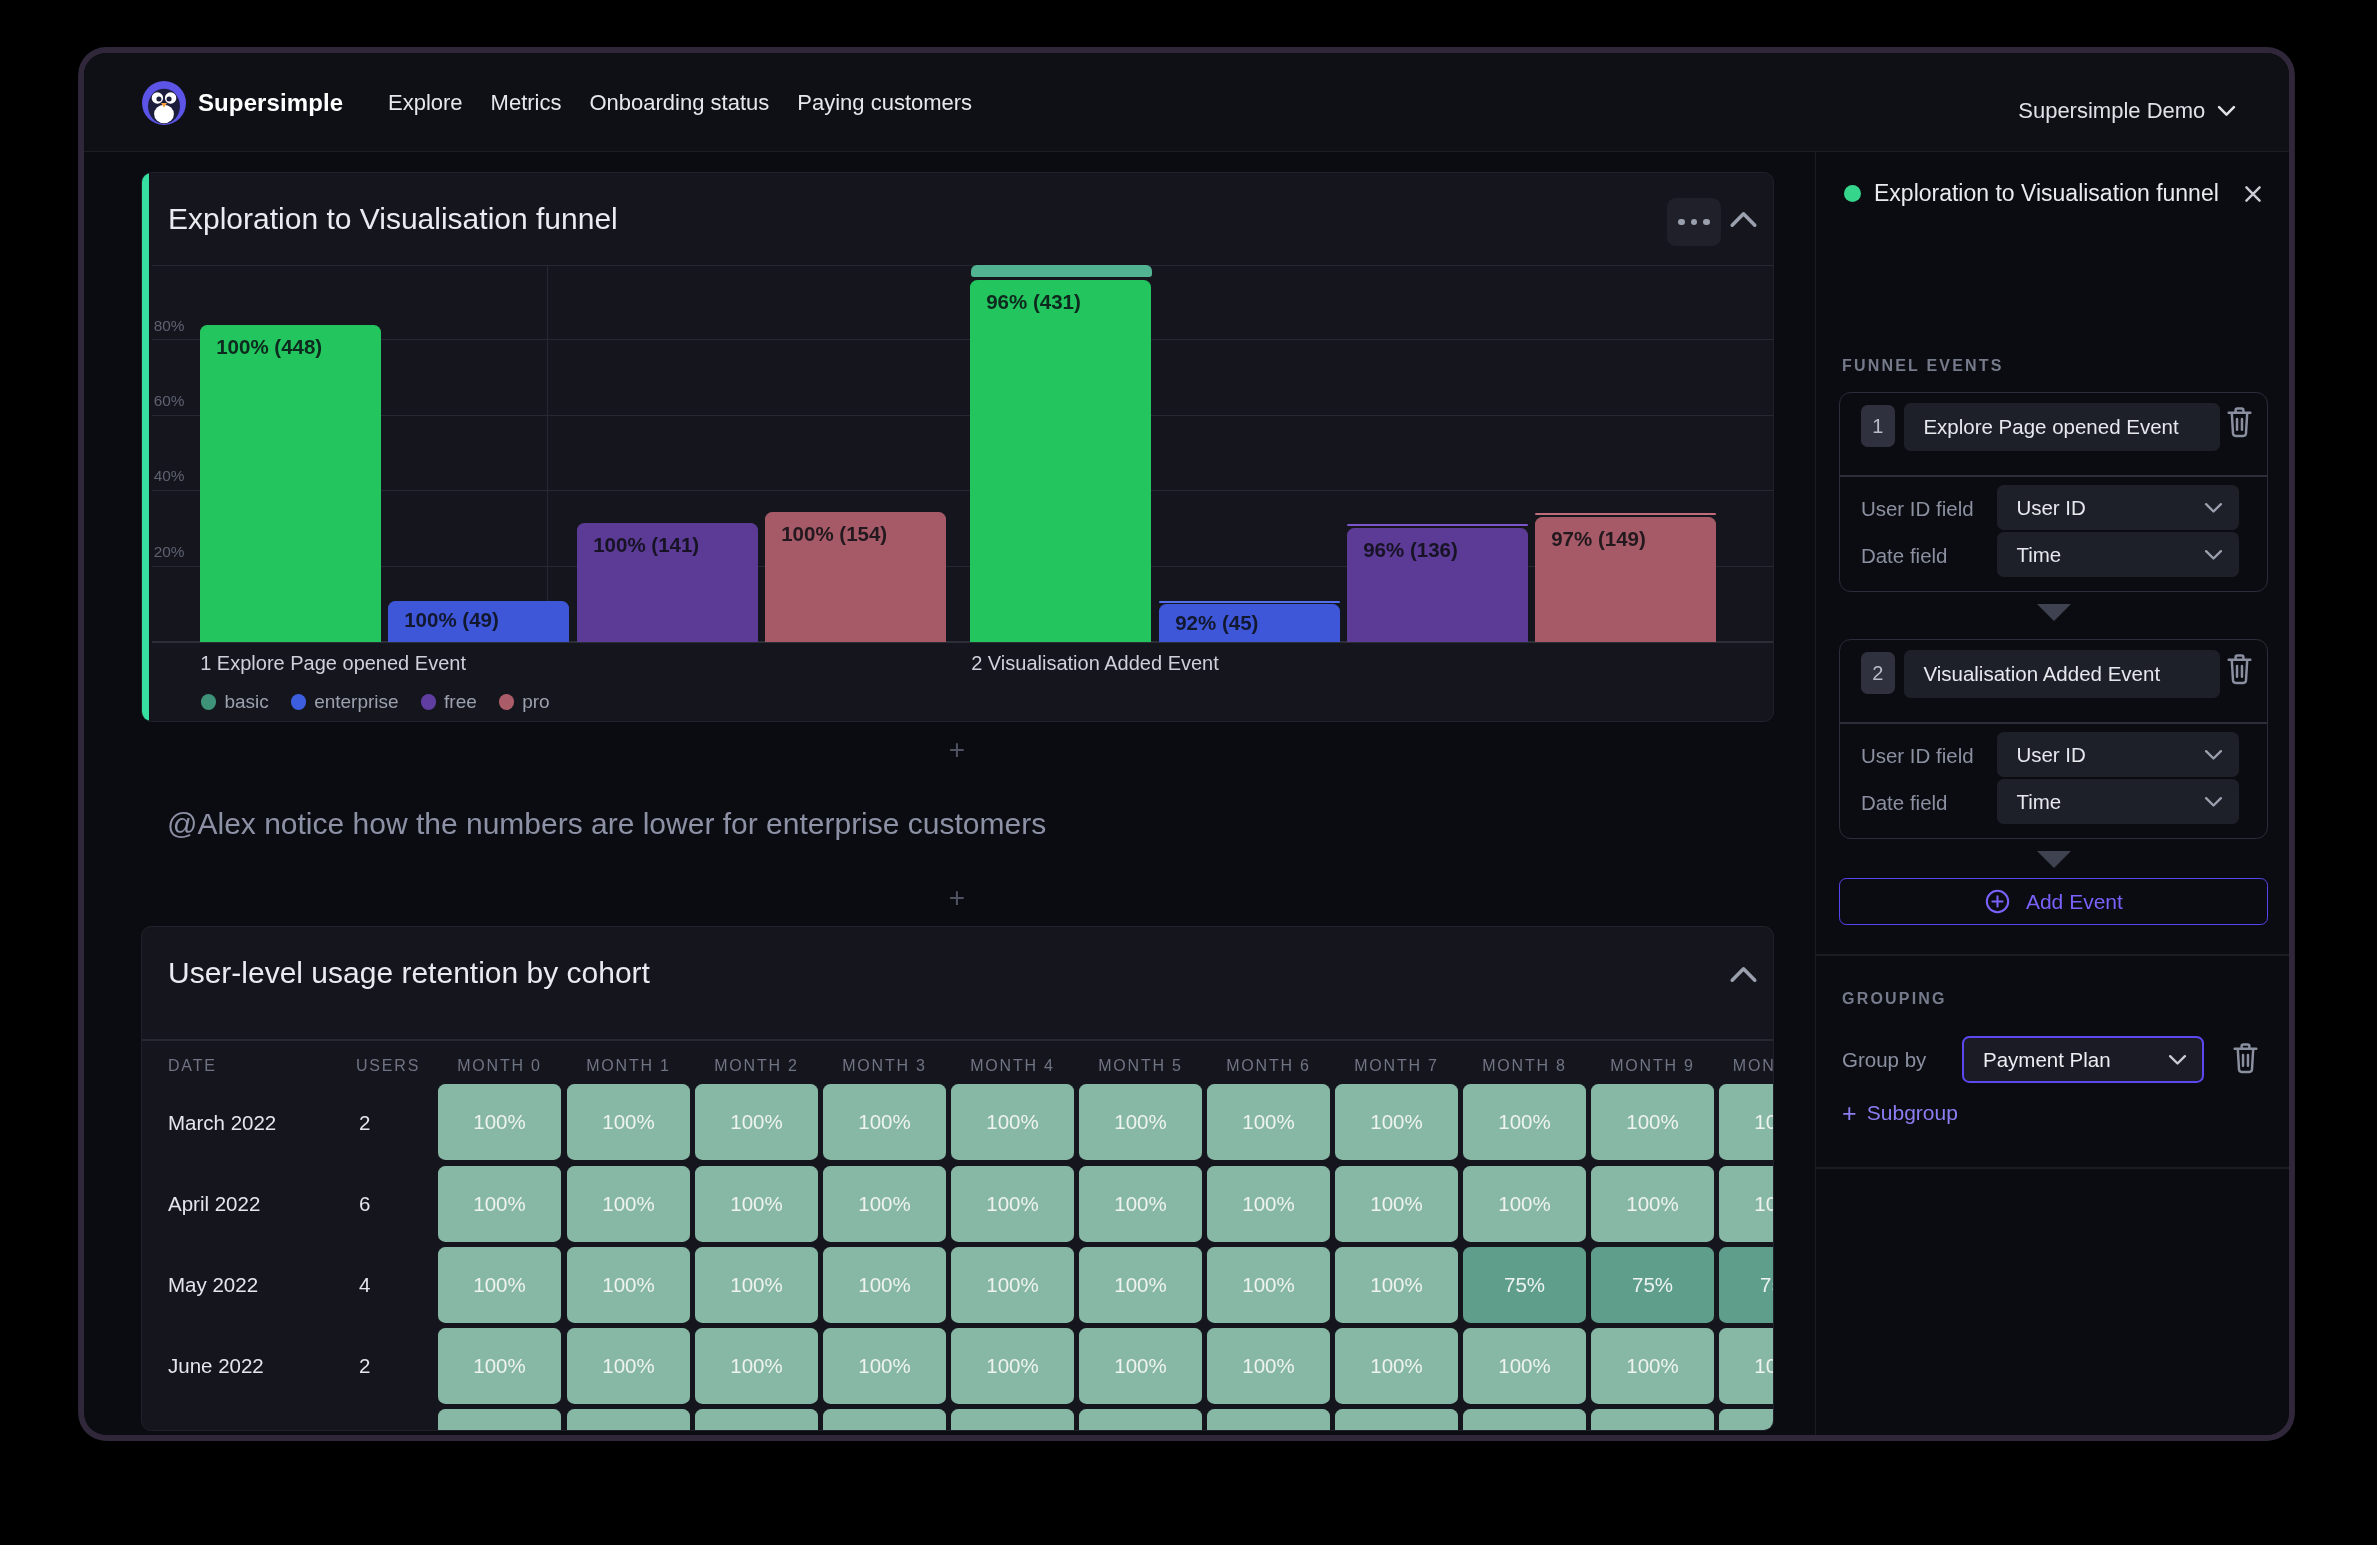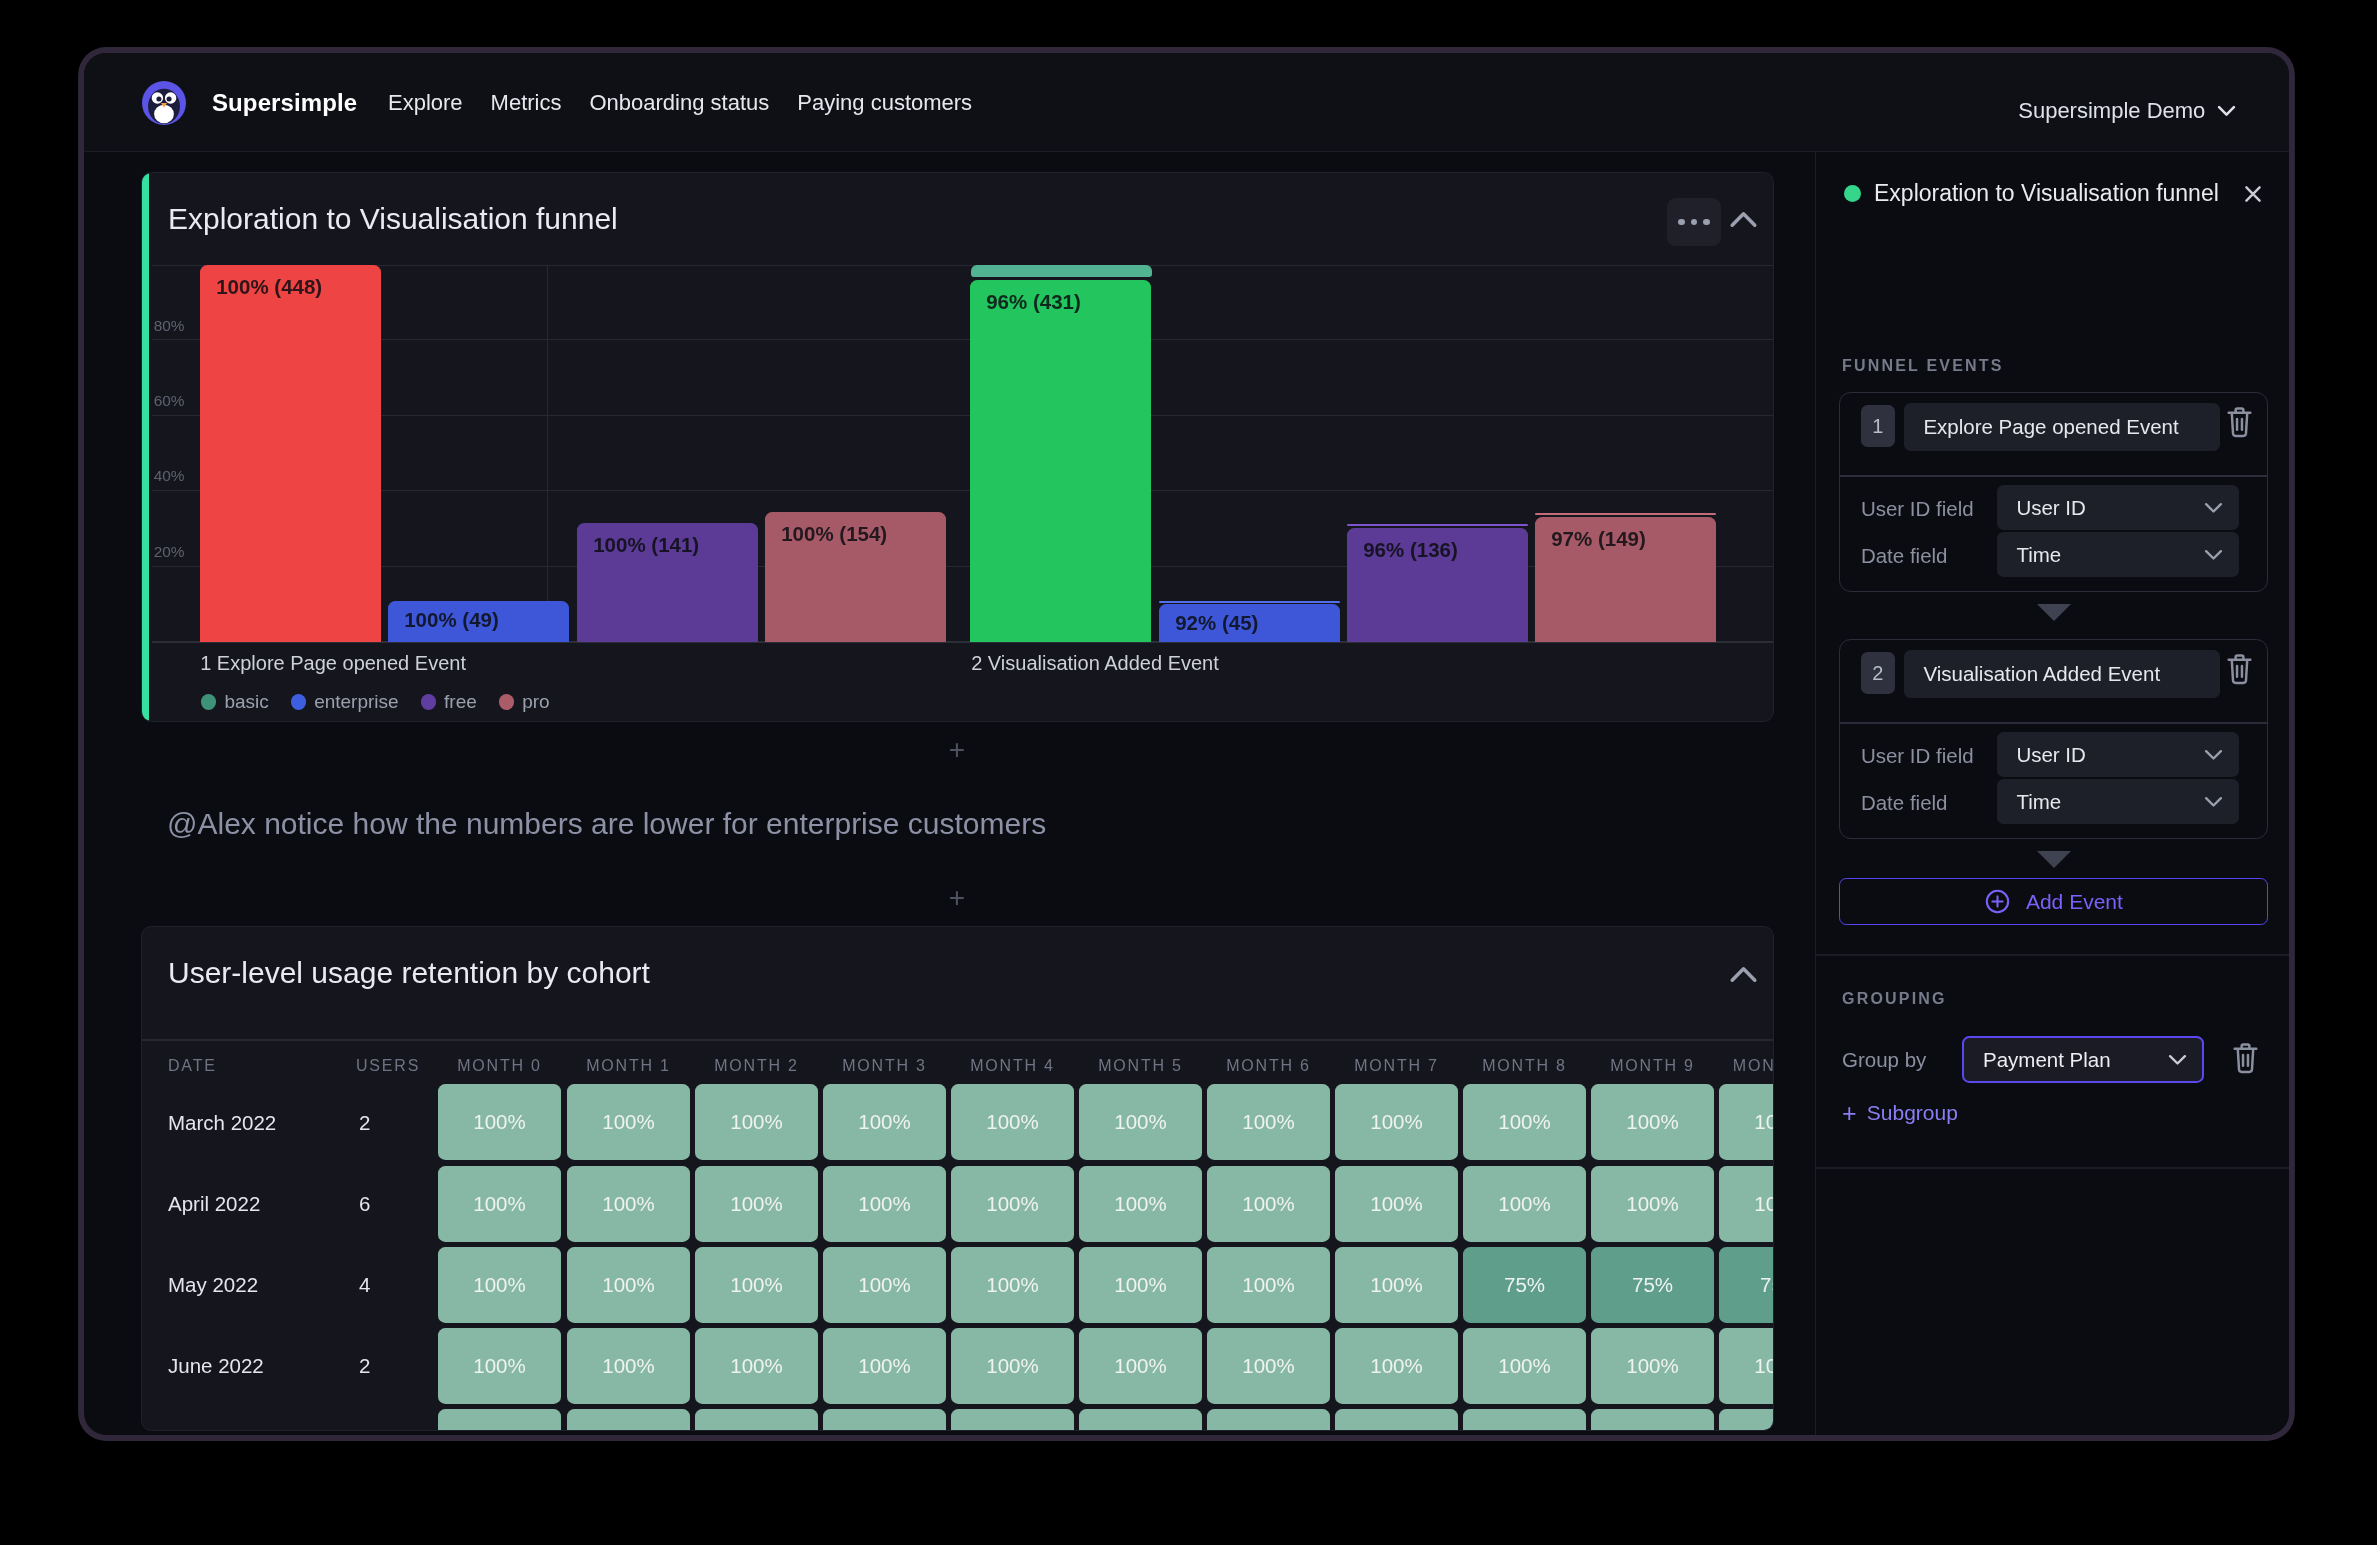--- a/index.html
+++ b/index.html
@@ -7,21 +7,21 @@
   body { font-family:"Liberation Sans", sans-serif; }
   .stage { position:relative; width:2377px; height:1546px; background:#000; overflow:hidden; }
   .window { position:absolute; left:84px; top:53px; width:2205px; height:1382px;
             background:#0b0c11; border-radius:22px; overflow:hidden;
             box-shadow:0 0 0 5.9px #30283a, 0 0 44px rgba(0,0,0,.85); }
 
   
   .nav { position:absolute; left:0; top:0; width:100%; height:99px; background:#0f1016;
          border-bottom:1.5px solid #1b1c24; display:flex; align-items:center; }
   .logo { position:absolute; left:58px; top:28px; width:44px; height:44px; }
-  .brand { position:absolute; left:128px; top:0; height:99px; display:flex; align-items:center;
+  .brand { position:absolute; left:114px; top:0; height:99px; display:flex; align-items:center;
            color:#ffffff; font-size:24px; font-weight:700; letter-spacing:0.1px; }
   .nav-items { position:absolute; left:304px; top:0; height:99px; display:flex; align-items:center; gap:28px; }
   .nav-item { color:#e7e8ee; font-size:22px; font-weight:500; cursor:pointer; }
   .workspace { position:absolute; right:53px; top:0; height:99px; display:flex; align-items:center; gap:11.7px;
                color:#dfe1e8; font-size:22px;margin-top:8px; }
 
   
   .card { position:absolute; background:#15161d; border:0.7px solid #20212b; border-radius:10.2px; }
   .funnel-card { left:57px; top:119px; width:1633px; height:550px; overflow:hidden; }
   .accent { position:absolute; left:0; top:0; width:6.6px; height:100%; background:#35e0a1; border-radius:10.2px 0 0 10.2px; }
@@ -146,21 +146,21 @@
           <div class="gridline" style="bottom: 75px;"></div>
           <div class="gridline" style="bottom: 151px;"></div>
           <div class="gridline" style="bottom: 226px;"></div>
           <div class="gridline" style="bottom: 302px;"></div>
           <div class="vgrid" style="left: 395px;"></div>
           <div class="baseline"></div>
           <div class="ytick" style="bottom: 81px;">20%</div>
           <div class="ytick" style="bottom: 157px;">40%</div>
           <div class="ytick" style="bottom: 232px;">60%</div>
           <div class="ytick" style="bottom: 307px;">80%</div>
-          <div class="bar" style="left: 48px; height: 377px; background: #ef4444; padding-left: 16px;">
+          <div class="bar" style="left: 48px; height: 317px; background: #22c55e; padding-left: 16px;">
             <div class="bar-label">100% (448)</div>
           </div>
           <div class="bar" style="left: 236px; height: 41px; background: rgb(62, 87, 217);">
             <div class="bar-label" style="top: 7.3px;">100% (49)</div>
           </div>
           <div class="bar" style="left: 425px; height: 119px; background: rgb(92, 59, 150);">
             <div class="bar-label">100% (141)</div>
           </div>
           <div class="bar" style="left: 613px; height: 130px; background: rgb(166, 90, 104);">
             <div class="bar-label">100% (154)</div>

